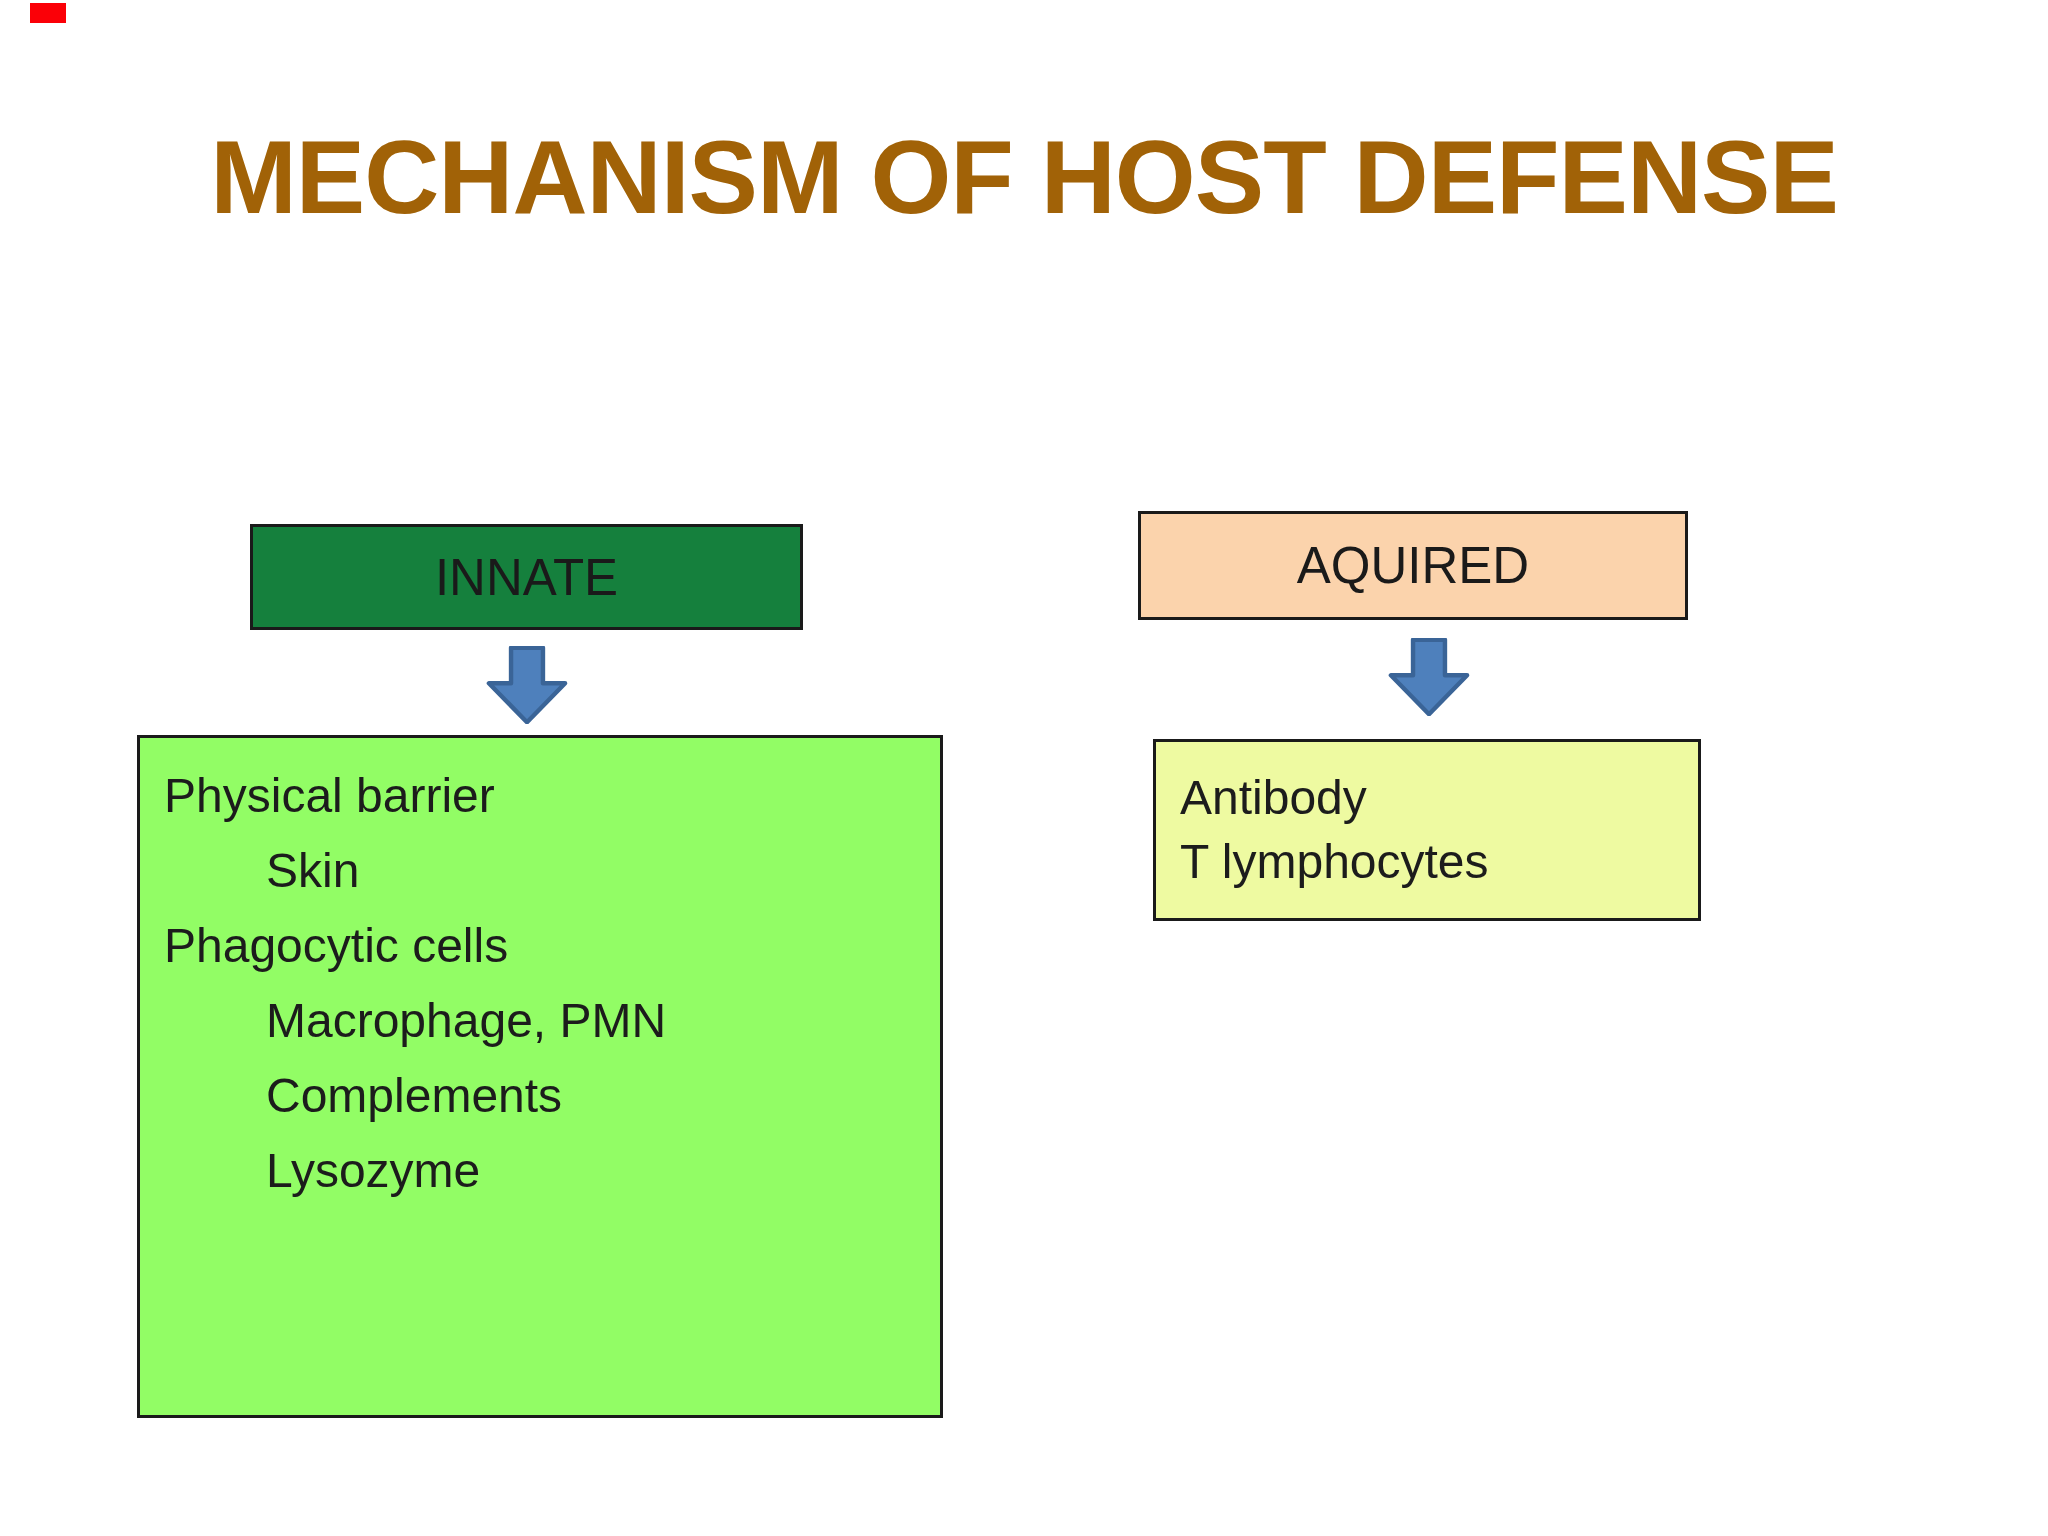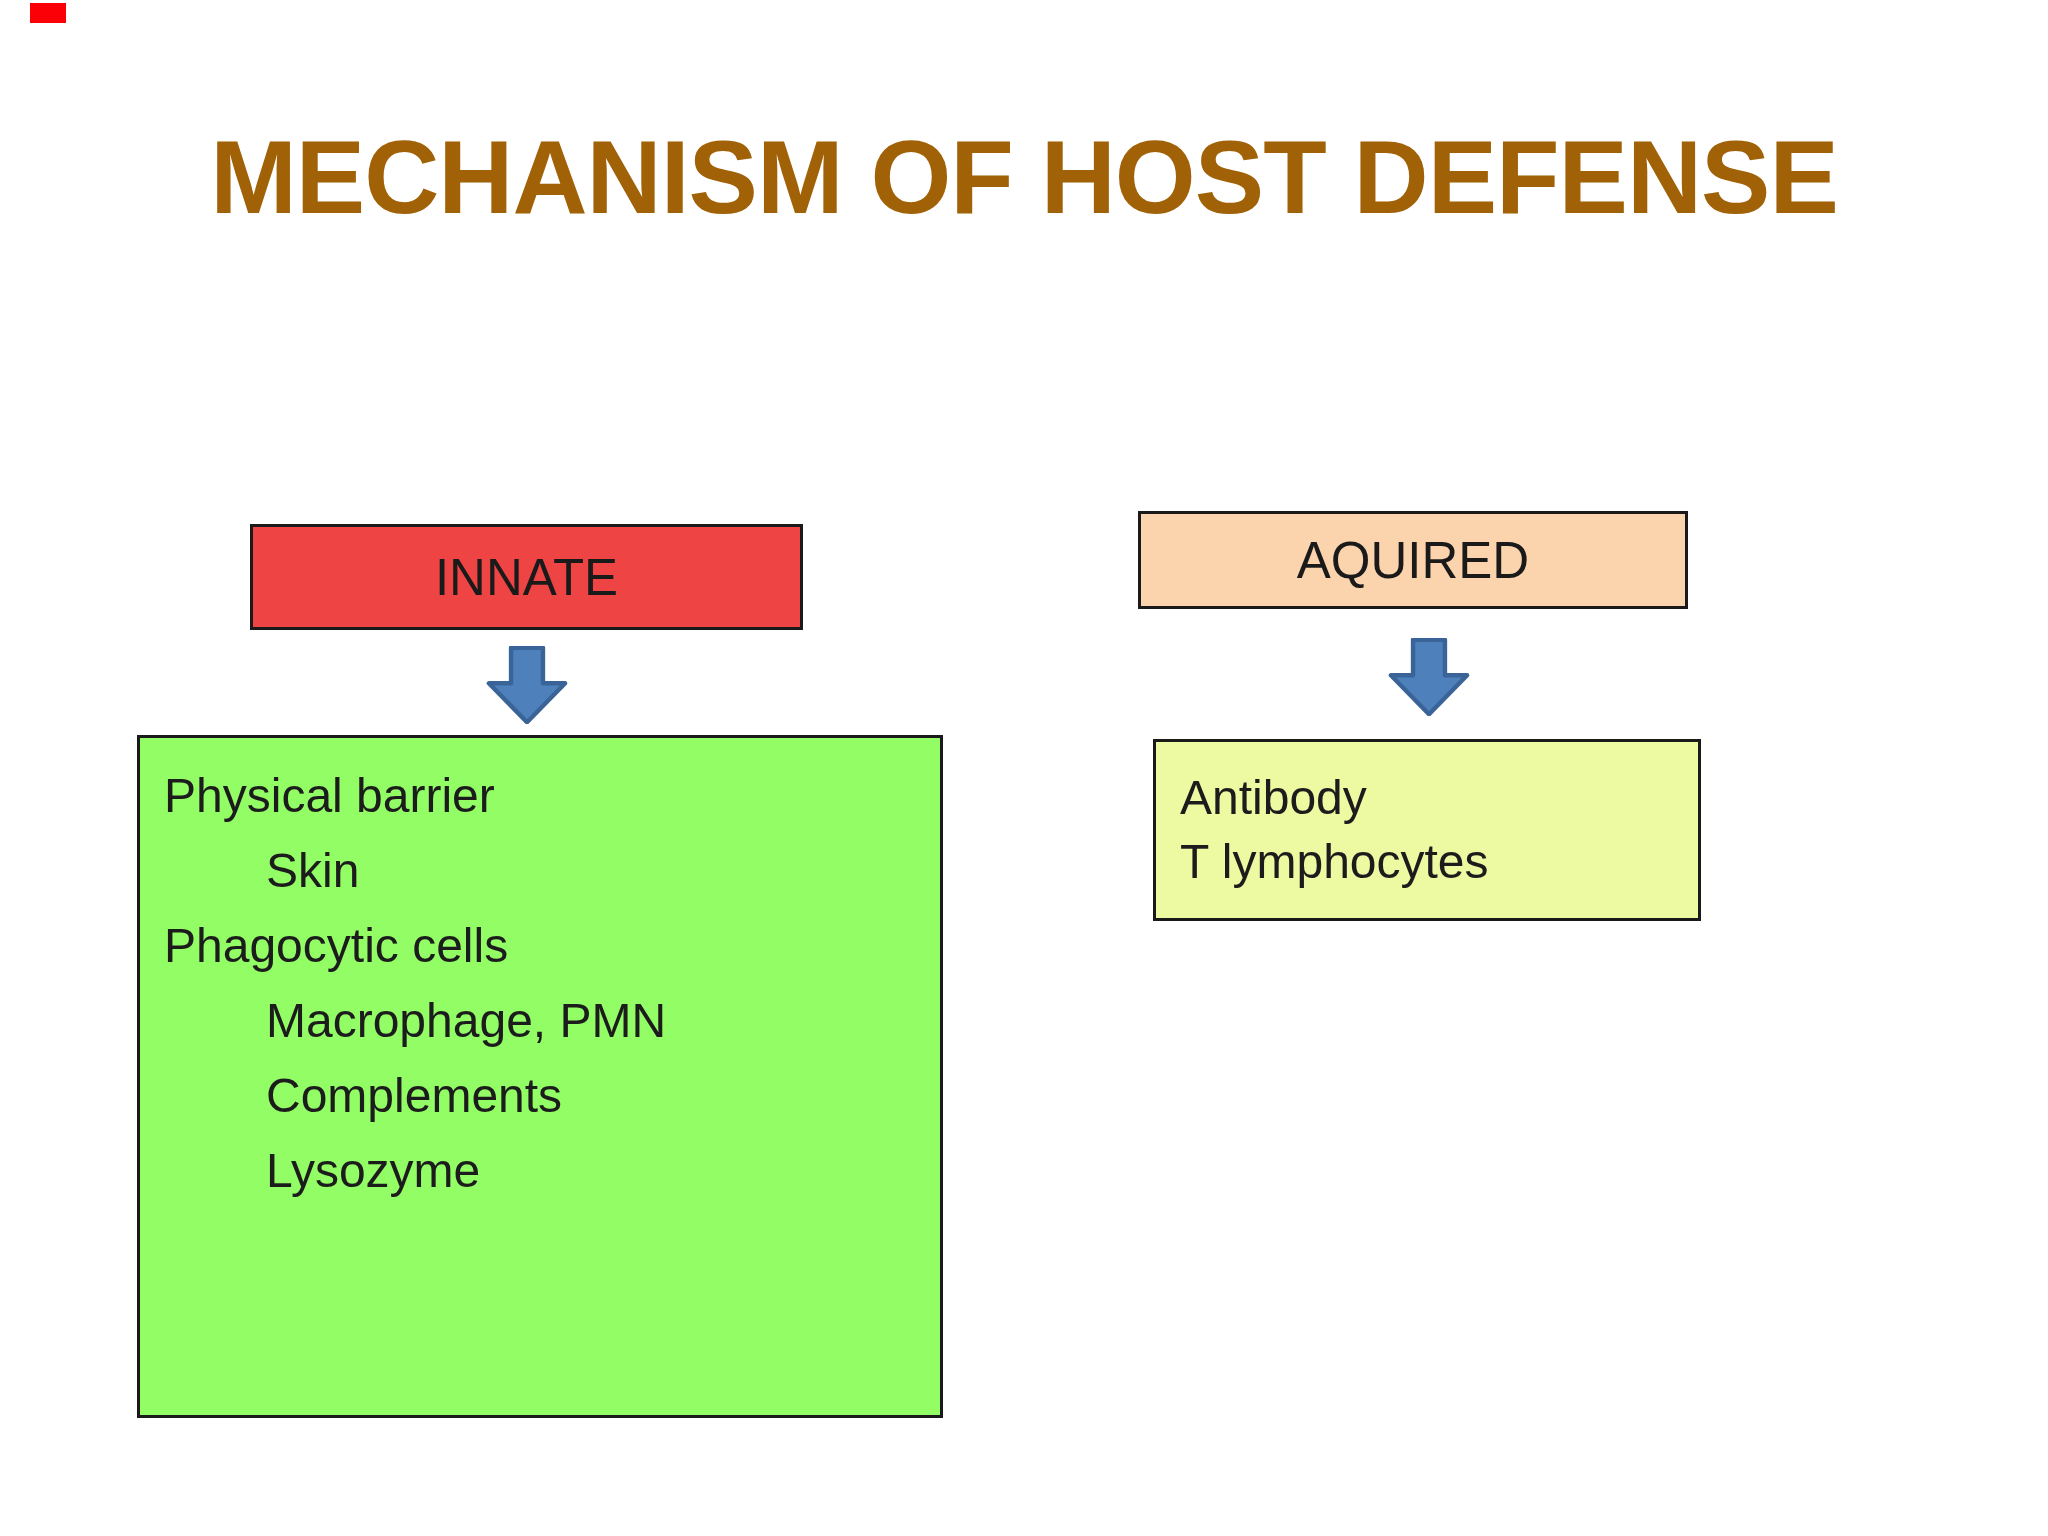--- a/index.html
+++ b/index.html
@@ -21,22 +21,22 @@
     font-size:104px;font-weight:700;letter-spacing:-1px;
     color:#a16207;white-space:nowrap;
   }
   .header-box{
     position:absolute;
     border:3px solid #1a1a1a;
     display:flex;align-items:center;justify-content:center;
     box-sizing:border-box;
     font-size:51px;color:#1a1a1a;
   }
-  .innate-header{left:250px;top:524px;width:553px;height:106px;background:#ef4444;}
-  .acquired-header{left:1138px;top:511px;width:550px;height:98px;background:#fbd3ac;}
+  .innate-header{left:250px;top:524px;width:553px;height:106px;background:#15803d;}
+  .acquired-header{left:1138px;top:511px;width:550px;height:109px;background:#fbd3ac;}
   .arrow{position:absolute;width:84px;height:78px;}
   .arrow-1{left:485px;top:646px;}
   .arrow-2{left:1387px;top:638px;}
   .arrow polygon{stroke:#3a6497;stroke-width:5;stroke-linejoin:round;}
   .body-box{
     position:absolute;
     border:3px solid #1a1a1a;
     box-sizing:border-box;
     font-size:48px;color:#1c1c1c;
   }

